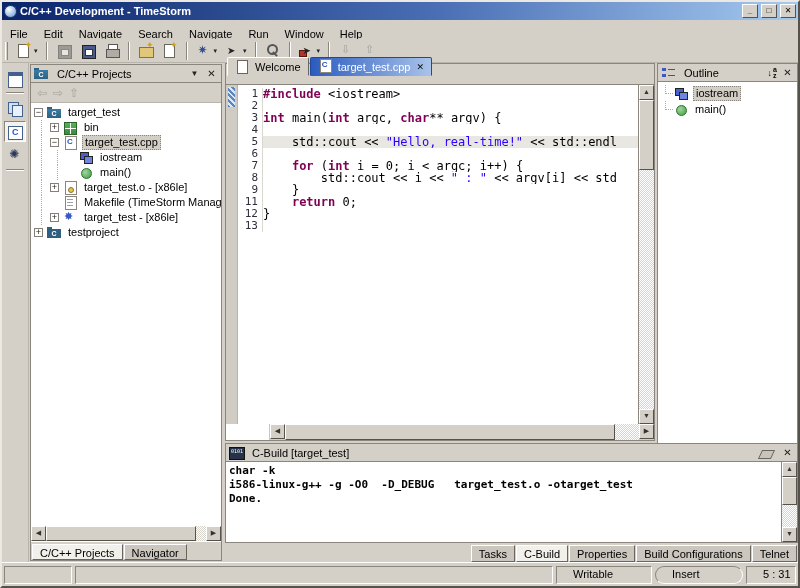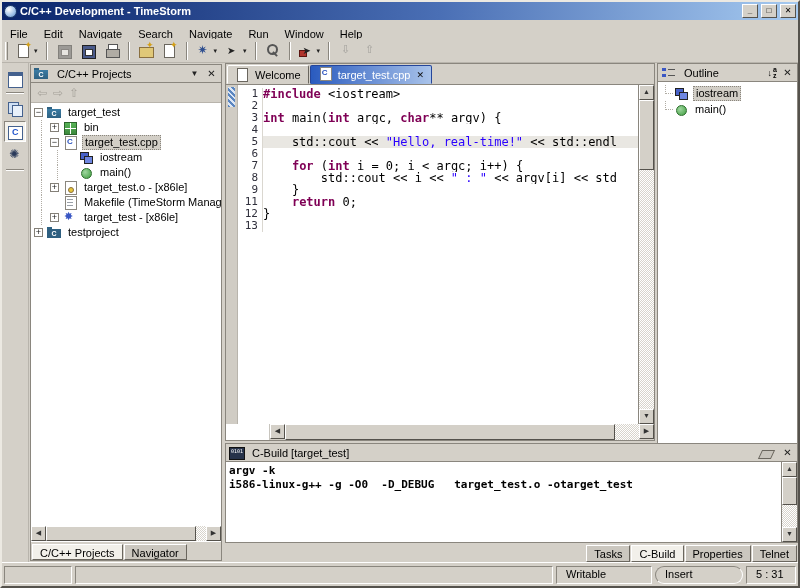--- a/index.html
+++ b/index.html
@@ -121,21 +121,21 @@
   .sb-btn{width:15px;height:15px;flex:none;background:var(--desktop-gray,#d4d0c8);color:#333;
     border:1px solid;border-color:#fff #55524c #55524c #fff;font-size:7px;line-height:12px;text-align:center;}
   .sb-thumb{background:var(--desktop-gray,#d4d0c8);border:1px solid;border-color:#fff #55524c #55524c #fff;flex:none;}
   .hscroll{height:15px;flex:none;display:flex;align-items:stretch;}
   .vscroll{width:16px;flex:none;display:flex;flex-direction:column;align-items:stretch;border-left:1px solid #8a867e;}
   .vscroll .sb-btn{height:15px;width:100%;}
 
   
   .editor-panel{left:223px;top:61px;width:430px;height:378px;}
   .etabs{height:21px;flex:none;display:flex;align-items:flex-end;background:var(--desktop-gray,#d4d0c8);
-    border-bottom:1px solid #8a867e;padding:2px 0 0 1px;gap:1px;}
+    border-bottom:1px solid #8a867e;padding:2px 0 8px 1px;gap:1px;}
   .etab{display:inline-flex;align-items:center;gap:4px;height:19px;padding:0 7px;background:var(--desktop-gray,#d4d0c8);
     border:1px solid;border-color:#fff #6a665e transparent #fff;border-radius:2px 2px 0 0;}
   .etab.active{background:linear-gradient(to right,var(--selected-tab-gradient-start,#2a5bbf),var(--selected-tab-gradient-end,#a9c3ea));
     color:#fff;border-color:#25469a #25469a transparent #25469a;}
   .etab-close{color:#101010;font-size:9px;font-weight:bold;margin-left:2px;}
   .ebody{flex:1;display:flex;align-items:stretch;background:#fff;overflow:hidden;}
   .eruler{width:12px;flex:none;background:#d0ccc4;border-right:1px solid #b8b4ac;position:relative;}
   .erange{position:absolute;left:2px;top:2px;width:7px;height:20px;
     background:repeating-linear-gradient(45deg,#5b86c0 0 2px,#dce6f4 2px 4px);}
   .code{flex:1;display:flex;flex-direction:column;padding-top:3px;overflow:hidden;background:#fff;}
@@ -161,21 +161,21 @@
   .bottom-panel{left:223px;top:441px;width:573px;height:100px;}
   .cbody{flex:1;display:flex;align-items:stretch;background:#fff;overflow:hidden;}
   .clines{flex:1;padding:2px 3px;overflow:hidden;}
   .console-line{white-space:pre;font-family:"DejaVu Sans Mono","Liberation Mono",monospace;font-size:11px;font-weight:bold;line-height:14px;}
   .bottom-tabs{position:absolute;left:223px;top:541px;width:573px;height:19px;border:none;background:var(--desktop-gray,#d4d0c8);justify-content:flex-end;}
 
   
   .sash{position:absolute;background:transparent;}
   .statusbar{position:absolute;left:0;right:0;bottom:0;height:24px;display:flex;gap:3px;align-items:stretch;
     padding:3px 2px 2px;background:var(--desktop-gray,#d4d0c8);border-top:1px solid #fff;}
-  .scell{border:1px solid;border-color:#8a867e #fff #fff #8a867e;padding:1px 9px;white-space:nowrap;overflow:hidden;}
+  .scell{border:1px solid;border-color:#8a867e #fff #fff #8a867e;padding:1px 16px;white-space:nowrap;overflow:hidden;}
   .sc-a{width:68px;flex:none;}
   .sc-b{flex:1;}
   .sc-w{width:96px;flex:none;}
   .sc-i{width:88px;flex:none;border-radius:9px;}
   .sc-p{width:50px;flex:none;}
 </style>
 </head>
 <body>
 
 <div class="window">
@@ -472,37 +472,39 @@
 
   <div class="panel bottom-panel">
     <div class="view-header">
       <span class="nicon i-console"></span>
       <span class="vh-title">C-Build [target_test]</span>
       <span class="nicon i-eraser"></span>
       <span class="vh-btn" style="font-size:10px;">✕</span>
     </div>
     <div class="cbody">
       <div class="clines" id="console-lines">
-          <div class="console-line">argv -k</div>
+          <div class="console-line">char -k</div>
           <div class="console-line">i586-linux-g++ -g -O0  -D_DEBUG   target_test.o -otarget_test</div>
+          <div class="console-line">Done.</div>
         </div>
       <div class="vscroll">
         <span class="sb-btn">▲</span>
         <span class="sb-track" style="flex:1;display:flex;flex-direction:column;">
           <span class="sb-thumb" style="height:28px;width:100%;"></span>
         </span>
         <span class="sb-btn">▼</span>
       </div>
     </div>
   </div>
 
   <div class="tabstrip bottom-tabs" id="bottom-tabs">
       <span class="vtab">Tasks</span>
       <span class="vtab active">C-Build</span>
       <span class="vtab">Properties</span>
+      <span class="vtab">Build Configurations</span>
       <span class="vtab">Telnet</span>
     </div>
 
   <div class="statusbar">
     <span class="scell sc-a"></span>
     <span class="scell sc-b"></span>
     <span class="scell sc-w">Writable</span>
     <span class="scell sc-i">Insert</span>
     <span class="scell sc-p">5 : 31</span>
   </div>

